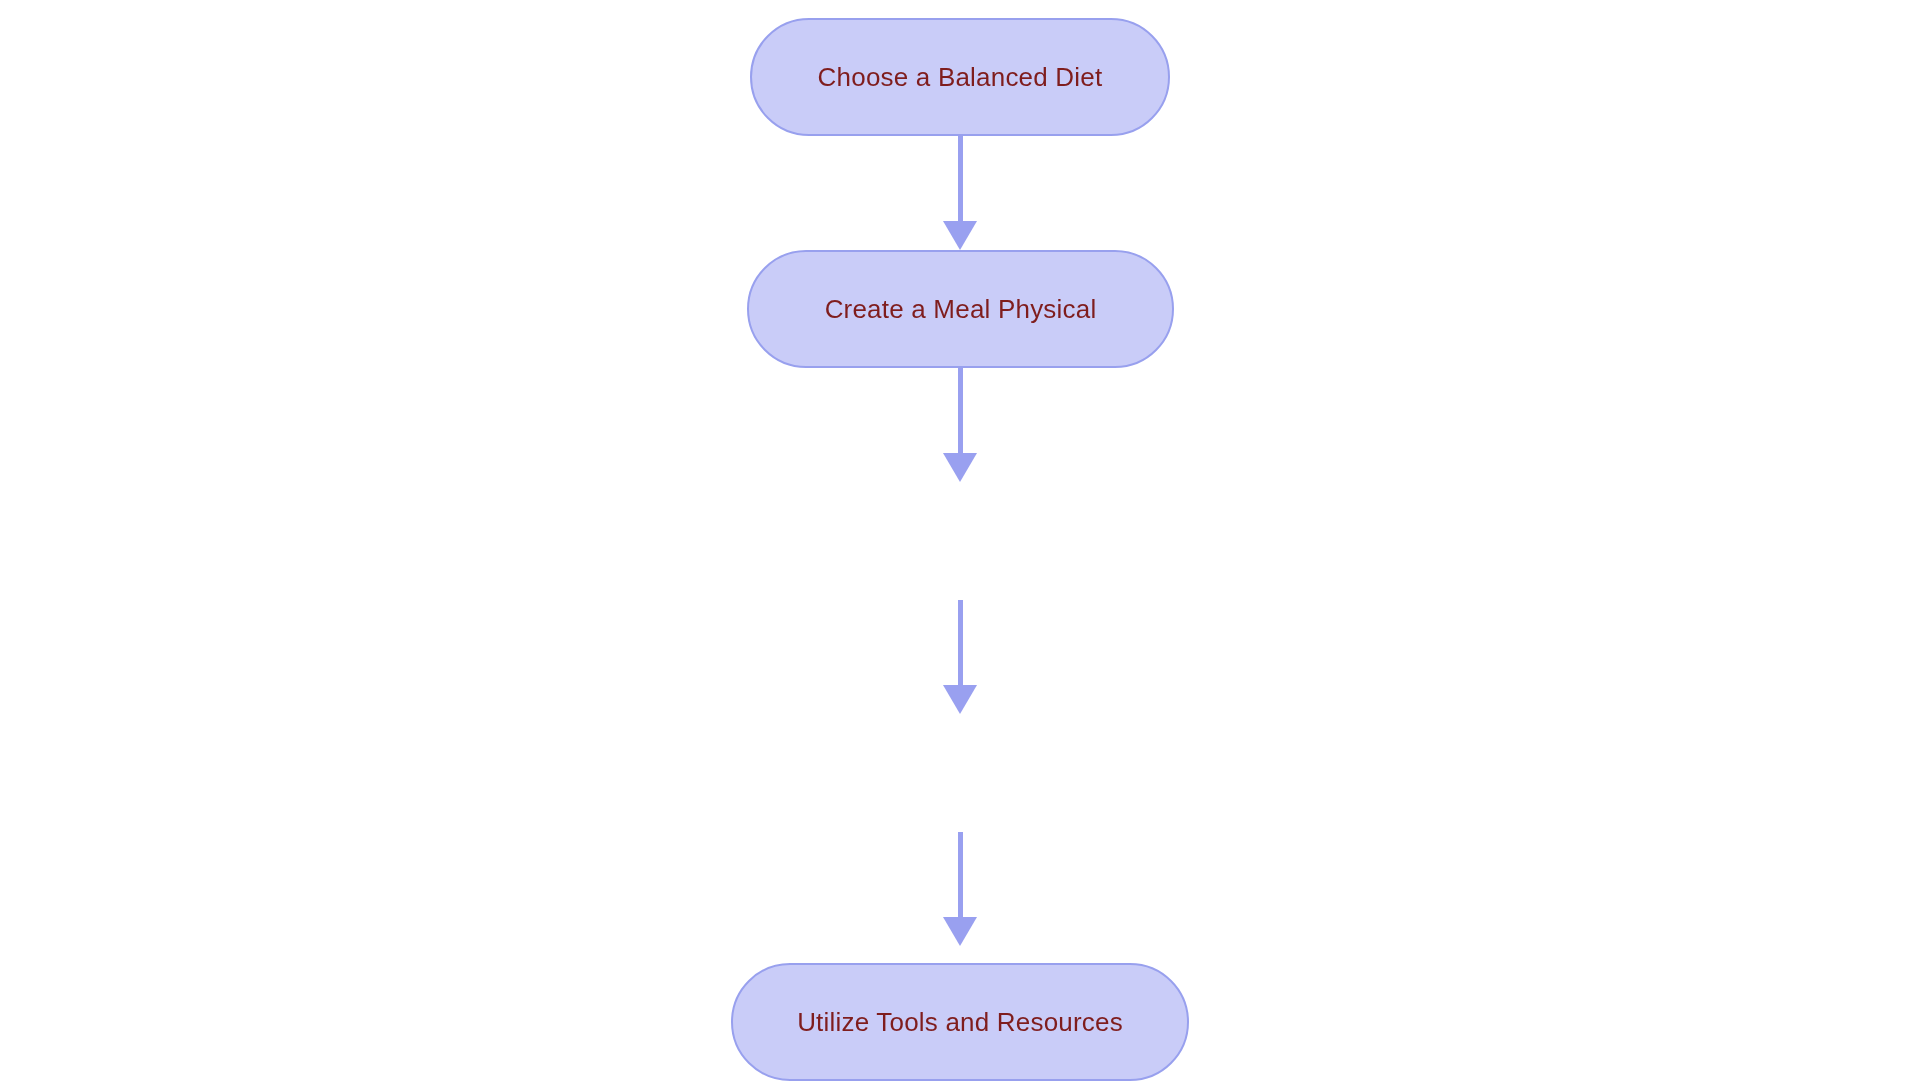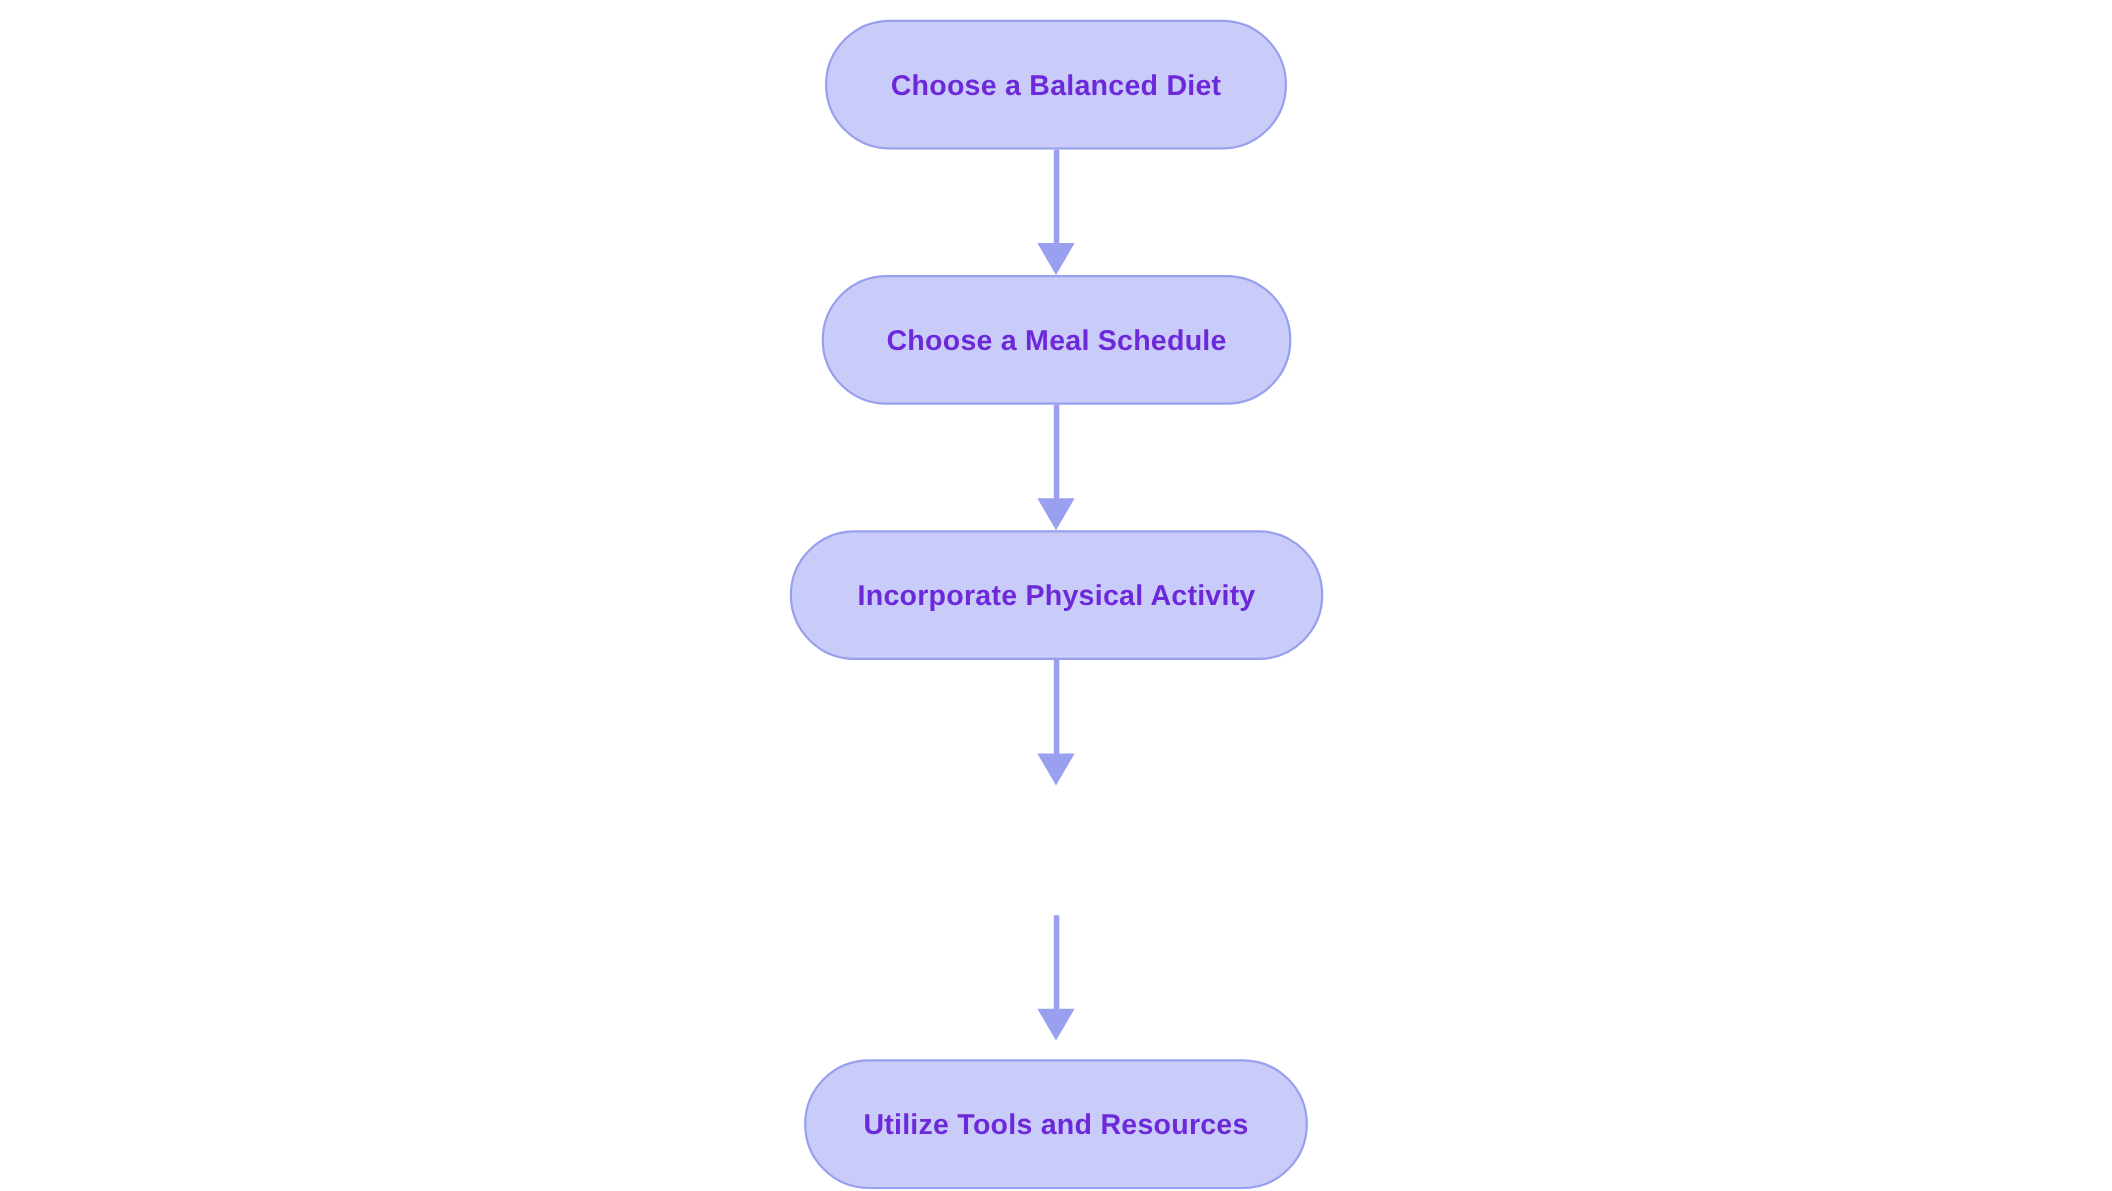--- a/index.html
+++ b/index.html
@@ -20,23 +20,23 @@
     box-sizing: border-box;
     height: 118px;
     background: #c9ccf8;
     border: 2px solid #98a0ee;
     border-radius: 60px;
     display: flex;
     align-items: center;
     justify-content: center;
   }
   .flow-node .node-label {
-    color: #6d28d9;
+    color: #7f1d1d;
     font-size: 26px;
-    font-weight: 700;
+    font-weight: 400;
     letter-spacing: 0.2px;
     white-space: nowrap;
   }
   .node-1 { top: 18px;  left: 750px; width: 420px; }
   .node-2 { top: 250px; left: 747px; width: 427px; }
   .node-3 { top: 482px; left: 718px; width: 485px; }
   .node-4 { top: 714px; left: 721px; width: 478px; }
   .node-5 { top: 946px; left: 731px; width: 458px; margin-top: 17px; }
 
   .arrow {
@@ -76,31 +76,28 @@
   <div class="flow-node node-1">
     <span class="node-label">Choose a Balanced Diet</span>
   </div>
 
   <div class="arrow arrow-1">
     <div class="shaft"></div>
     <div class="head"></div>
   </div>
 
   <div class="flow-node node-2">
-    <span class="node-label">Choose a Meal Schedule</span>
+    <span class="node-label">Create a Meal Physical</span>
   </div>
 
   <div class="arrow arrow-2">
     <div class="shaft"></div>
     <div class="head"></div>
   </div>
 
-  <div class="flow-node node-3">
-    <span class="node-label">Incorporate Physical Activity</span>
-  </div>
 
   <div class="arrow arrow-3">
     <div class="shaft"></div>
     <div class="head"></div>
   </div>
 
 
   <div class="arrow arrow-4">
     <div class="shaft"></div>
     <div class="head"></div>

